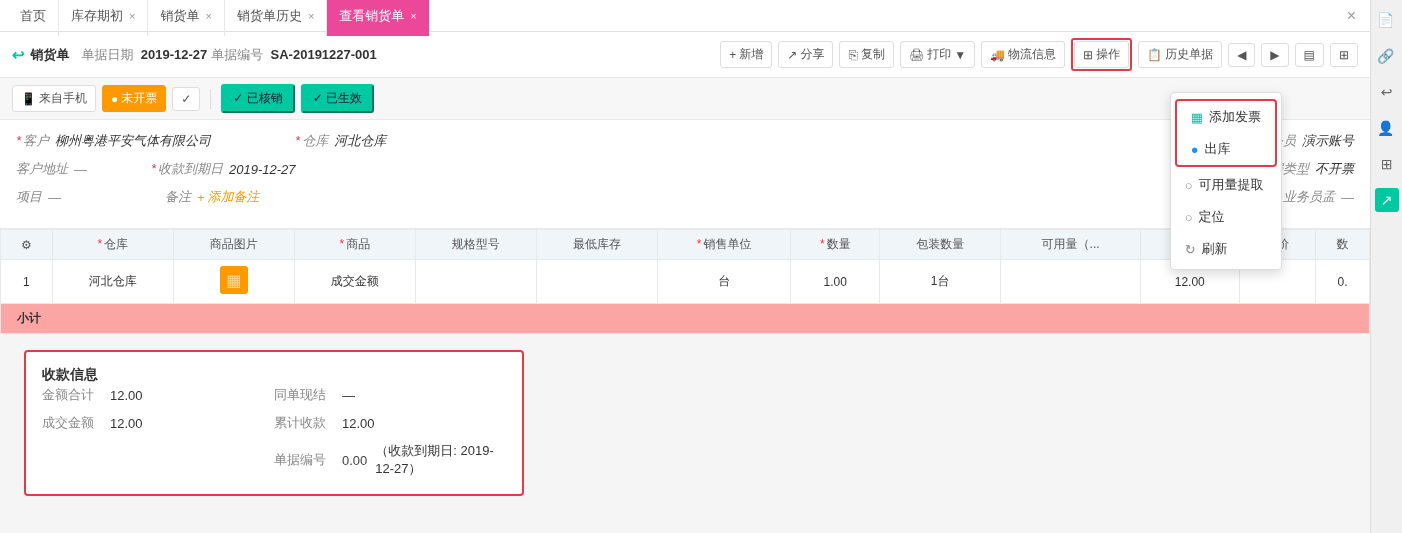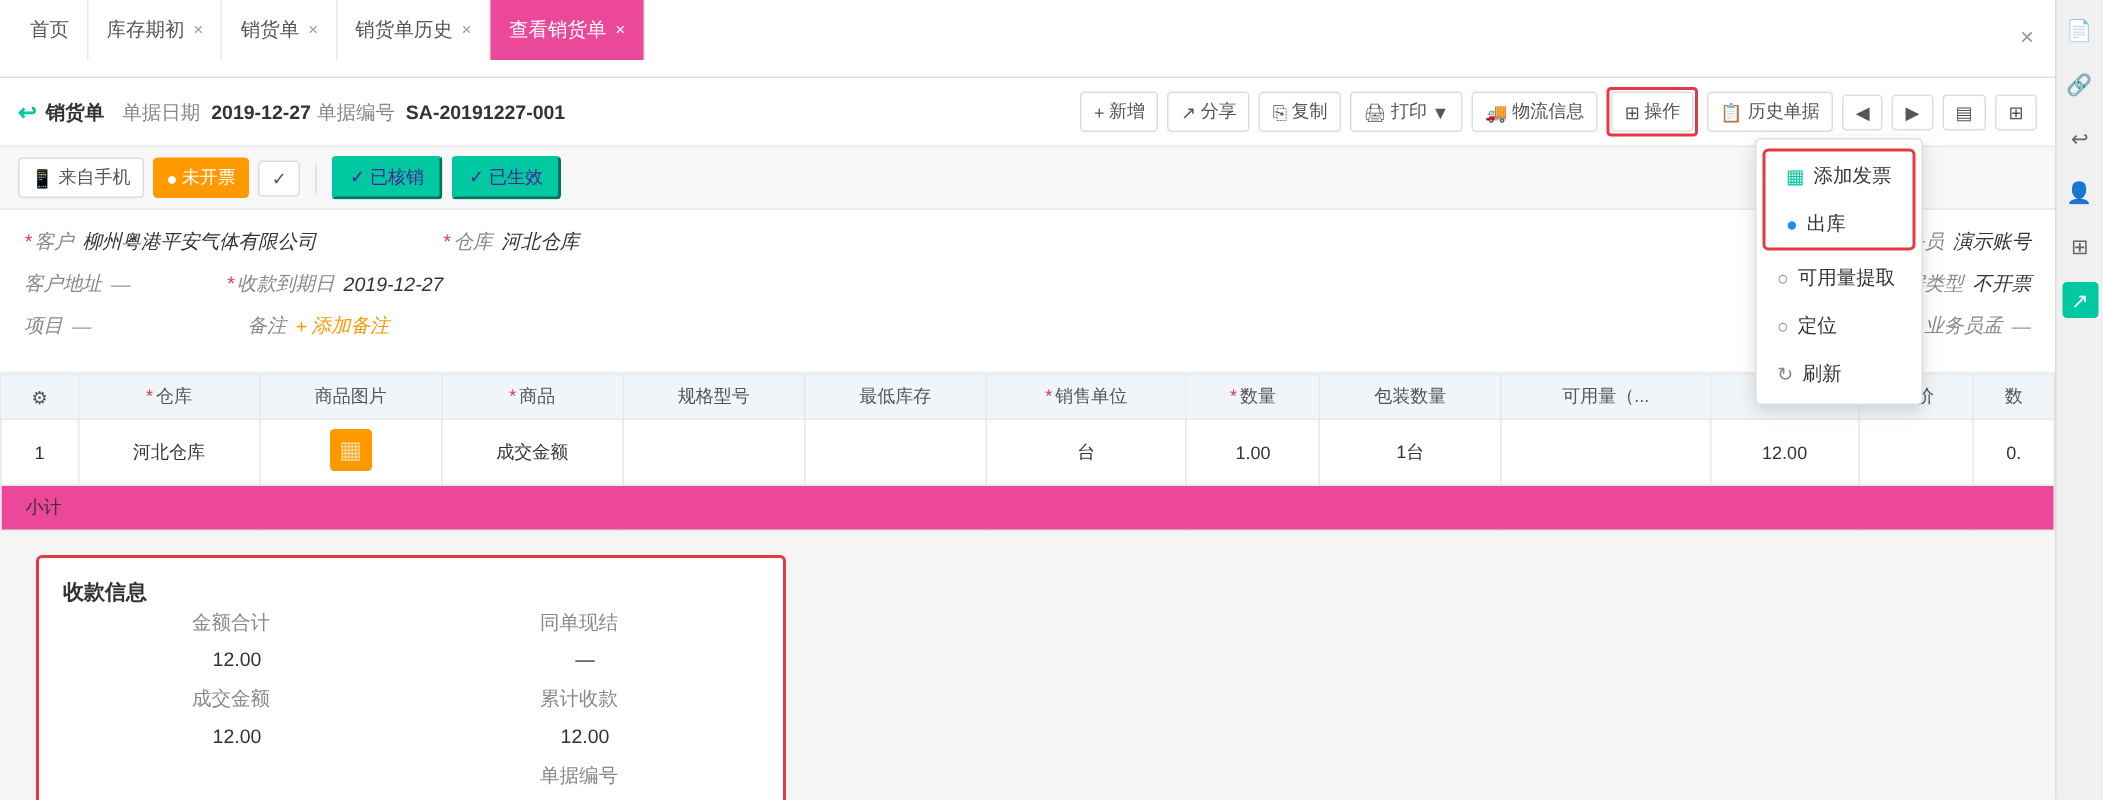--- a/index.html
+++ b/index.html
@@ -1,21 +1,21 @@
 <!DOCTYPE html>
 <html><head>
   <meta charset="utf-8">
   <style>
     * { box-sizing: border-box; margin: 0; padding: 0; }
     body { font-family: "Microsoft YaHei", "PingFang SC", sans-serif; font-size: 13px; background: #f5f5f5; color: #333; overflow: hidden; }
 
     
     .tab-bar {
-      display: flex; background: #fff; border-bottom: 1px solid #e0e0e0;
-      padding: 0 8px; height: 52px; position: relative;
+      display: flex; align-items: center; background: #fff; border-bottom: 1px solid #e0e0e0;
+      padding: 0 8px; height: 32px; position: relative;
     }
     .tab {
       display: flex; align-items: center; padding: 0 12px; height: 40px;
       border-right: 1px solid #e8e8e8; cursor: pointer; font-size: 13px;
       color: #555; white-space: nowrap;
     }
     .tab .close-x { margin-left: 6px; color: #999; font-size: 11px; cursor: pointer; }
     .tab.active-tab {
       background: #ec4899; color: #fff; border-radius: 0;
     }
@@ -49,21 +49,21 @@
     
     .toolbar-row {
       display: flex; align-items: center; background: #f7f7f7;
       padding: 6px 12px; border-bottom: 1px solid #e8e8e8; gap: 6px; flex-wrap: wrap;
     }
     .toolbar-btn {
       display: flex; align-items: center; gap: 3px;
       padding: 4px 8px; border: 1px solid #ddd; border-radius: 3px;
       background: #fff; cursor: pointer; font-size: 12px; color: #555;
     }
-    .btn-confirmed { background: #00c8a0; color: #4c1d95; border-color: #00c8a0; border-radius: 3px; padding: 4px 10px; font-size: 12px; cursor: pointer; }
+    .btn-confirmed { background: #00c8a0; color: #0f172a; border-color: #00c8a0; border-radius: 3px; padding: 4px 10px; font-size: 12px; cursor: pointer; }
     .separator { width: 1px; height: 20px; background: #ddd; margin: 0 4px; }
 
     
     .form-section {
       background: #fff; padding: 12px 16px; border-bottom: 1px solid #e8e8e8;
     }
     .form-row { display: flex; align-items: center; margin-bottom: 10px; gap: 24px; font-style: italic; }
     .form-field { display: flex; align-items: center; gap: 6px; }
     .field-label { color: #888; white-space: nowrap; font-size: 13px; }
     .required-star { color: #e63946; margin-right: 2px; }
@@ -77,32 +77,32 @@
     .table-section { background: #fff; overflow-x: auto; }
     .data-table { width: 100%; border-collapse: collapse; font-size: 12px; }
     .data-table th {
       background: #f0f5f9; padding: 6px 8px; border: 1px solid #e8e8e8;
       text-align: center; white-space: nowrap; font-weight: normal; color: #555;
     }
     .data-table td {
       padding: 6px 8px; border: 1px solid #e8e8e8;
       text-align: center; white-space: nowrap;
     }
-    .data-table tr.subtotal td { background: #ec4899; font-weight: normal; }
+    .data-table tr.subtotal td { background: #fca5a5; font-weight: bold; }
     .product-img { width: 28px; height: 28px; background: #ff9900; border-radius: 3px; display: inline-block; position: relative; }
     .product-img::after { content: "▦"; color: rgba(255,255,255,0.6); position: absolute; top: 50%; left: 50%; transform: translate(-50%,-50%); font-size: 16px; }
 
     
     .payment-section {
       background: #fff; margin: 8px 12px; padding: 14px 16px;
       border: 2px solid #e63946; border-radius: 4px; max-width: 500px;
     }
     .payment-title { font-weight: bold; font-size: 14px; margin-bottom: 0; }
     .payment-grid { display: grid; grid-template-columns: 1fr 1fr; gap: 6px 0; }
-    .payment-row { display: flex; align-items: center; gap: 8px; padding: 2px 0; flex-direction: column; }
+    .payment-row { display: flex; align-items: center; gap: 8px; padding: 2px 0; }
     .pay-label { color: #888; font-size: 13px; min-width: 60px; }
     .pay-value { color: #333; font-size: 13px; }
     .pay-value.red { color: #404040; }
 
     
     .right-sidebar {
       position: fixed; right: 0; top: 0; bottom: 0; width: 32px;
       background: #f0f0f0; border-left: 1px solid #ddd;
       display: flex; flex-direction: column; align-items: center;
       padding: 8px 0; gap: 12px;
@@ -367,20 +367,23 @@
           <span class="pay-value">12.00</span>
         </div>
         <div class="payment-row">
           <span class="pay-label">累计收款</span>
           <span class="pay-value">12.00</span>
         </div>
         <div></div>
         <div class="payment-row">
           <span class="pay-label">单据编号</span>
           <span class="pay-value red">0.00</span>
+          <span class="pay-value">
+            （收款到期日: <span class="date-red">2019-12-27</span>）
+          </span>
         </div>
       </div>
     </div>
   </div>
 </div>
 
 <div class="dropdown-menu">
   <div class="menu-red-box">
     <div class="dropdown-item">
       <span class="dropdown-icon cyan">▦</span>

